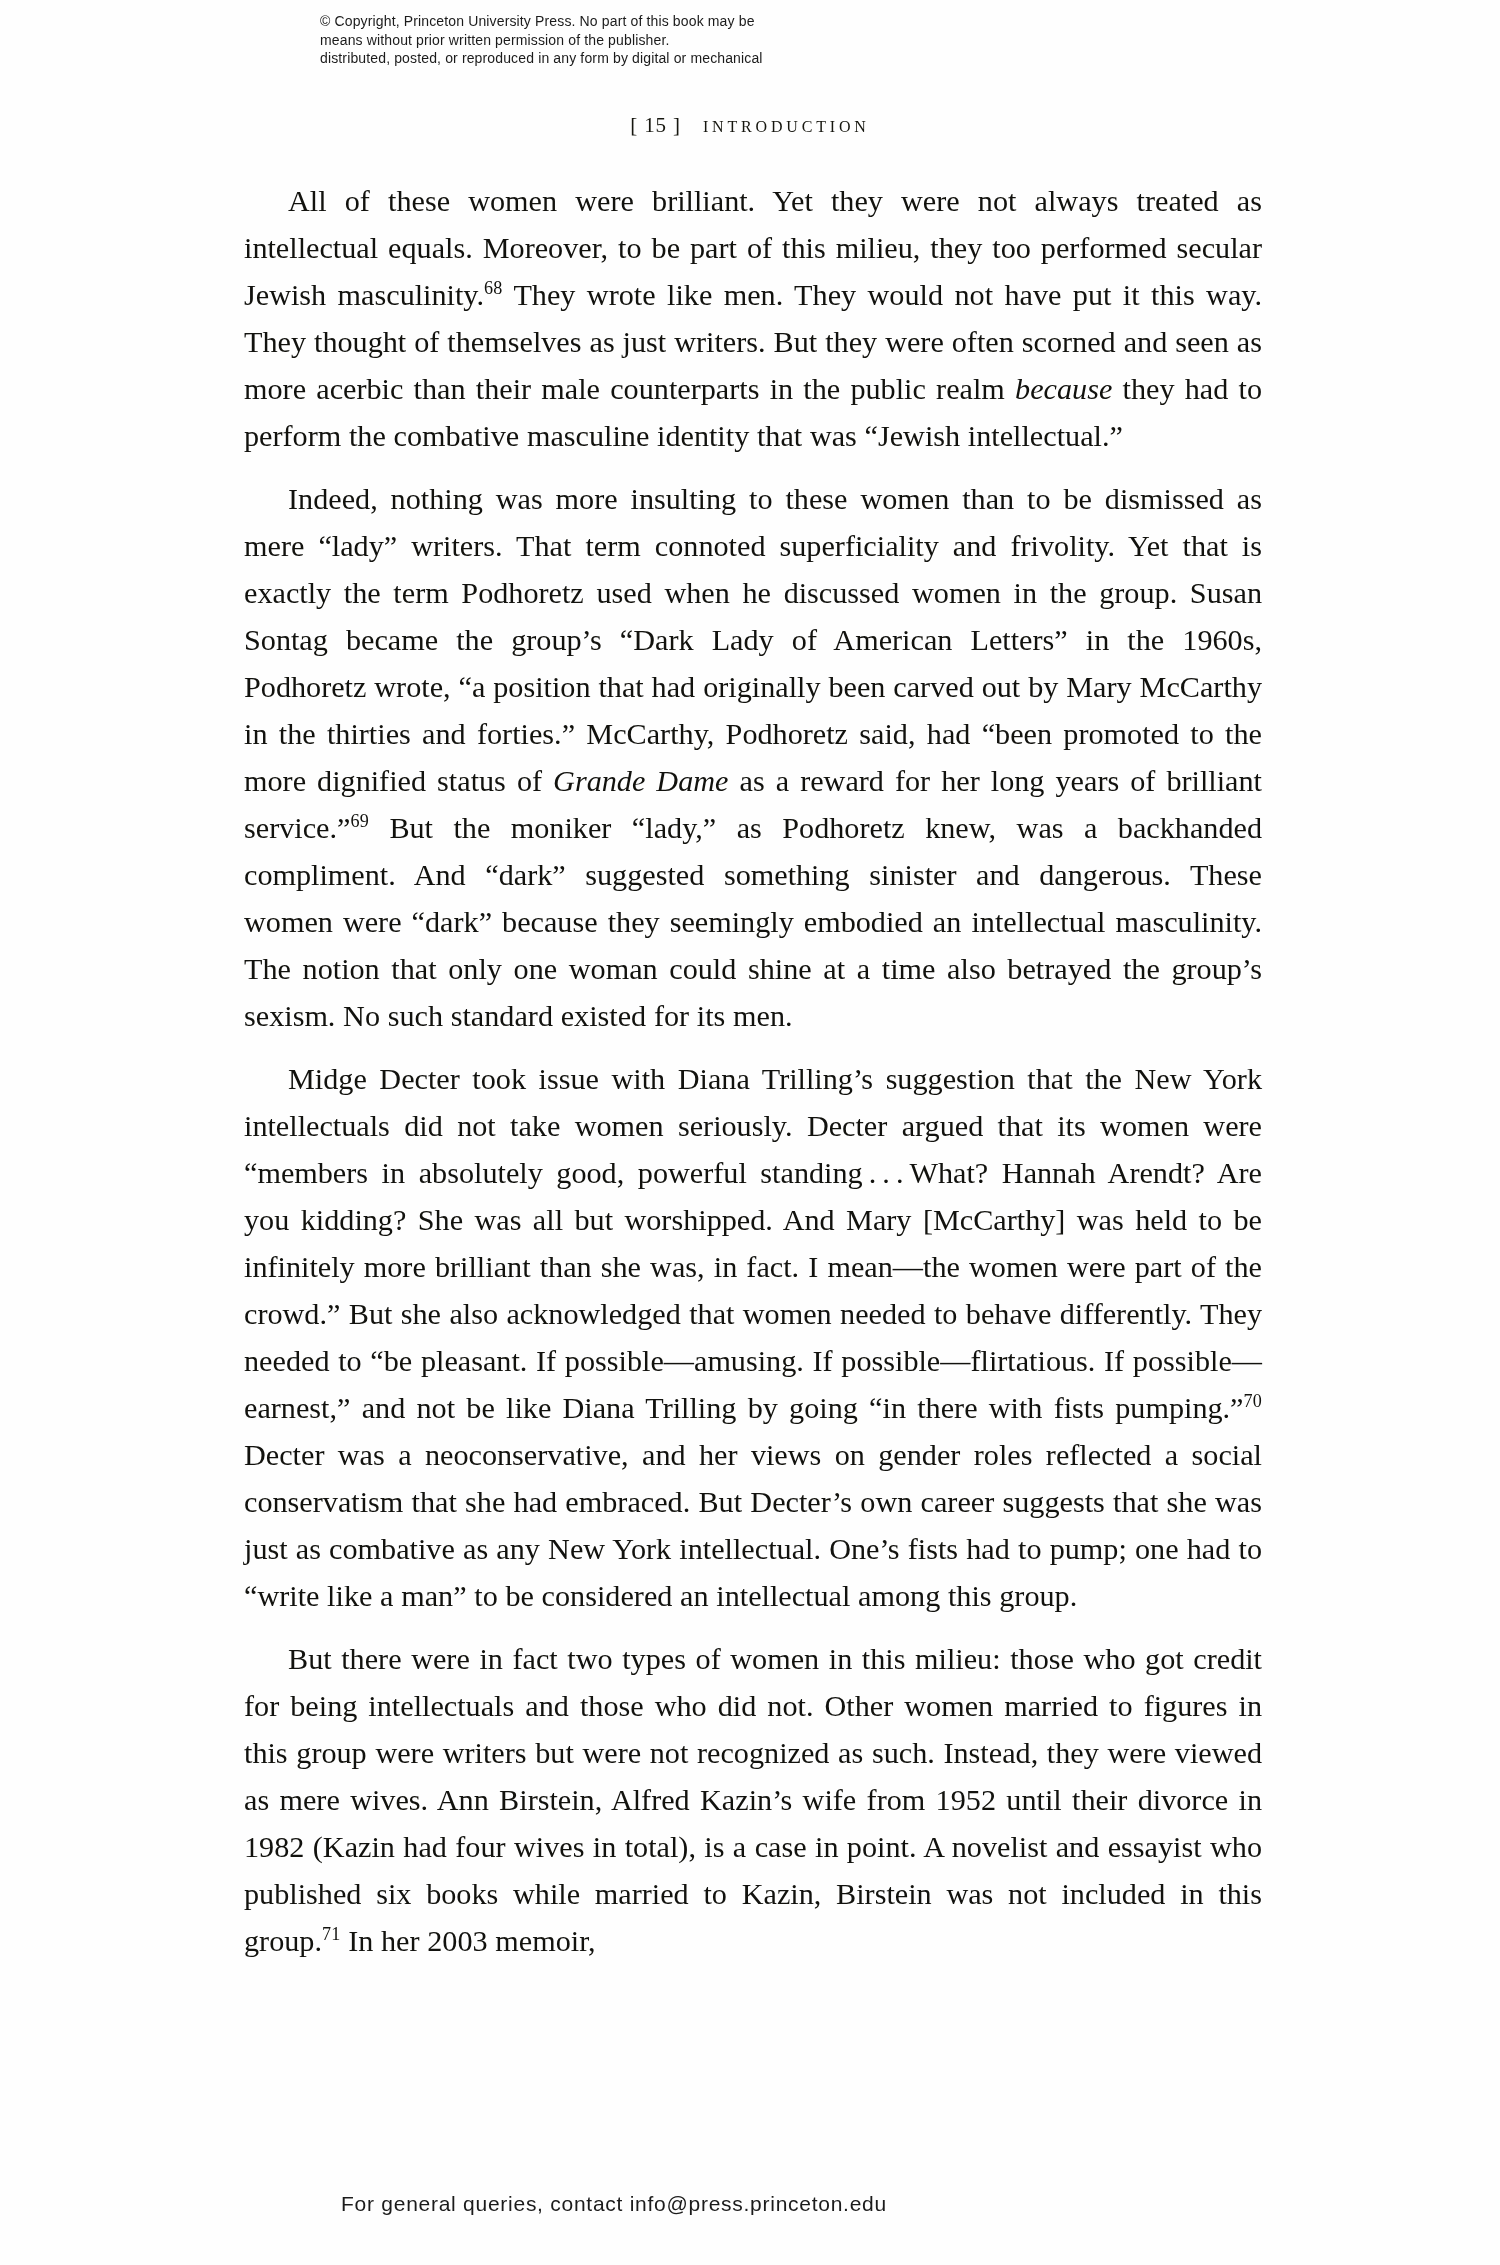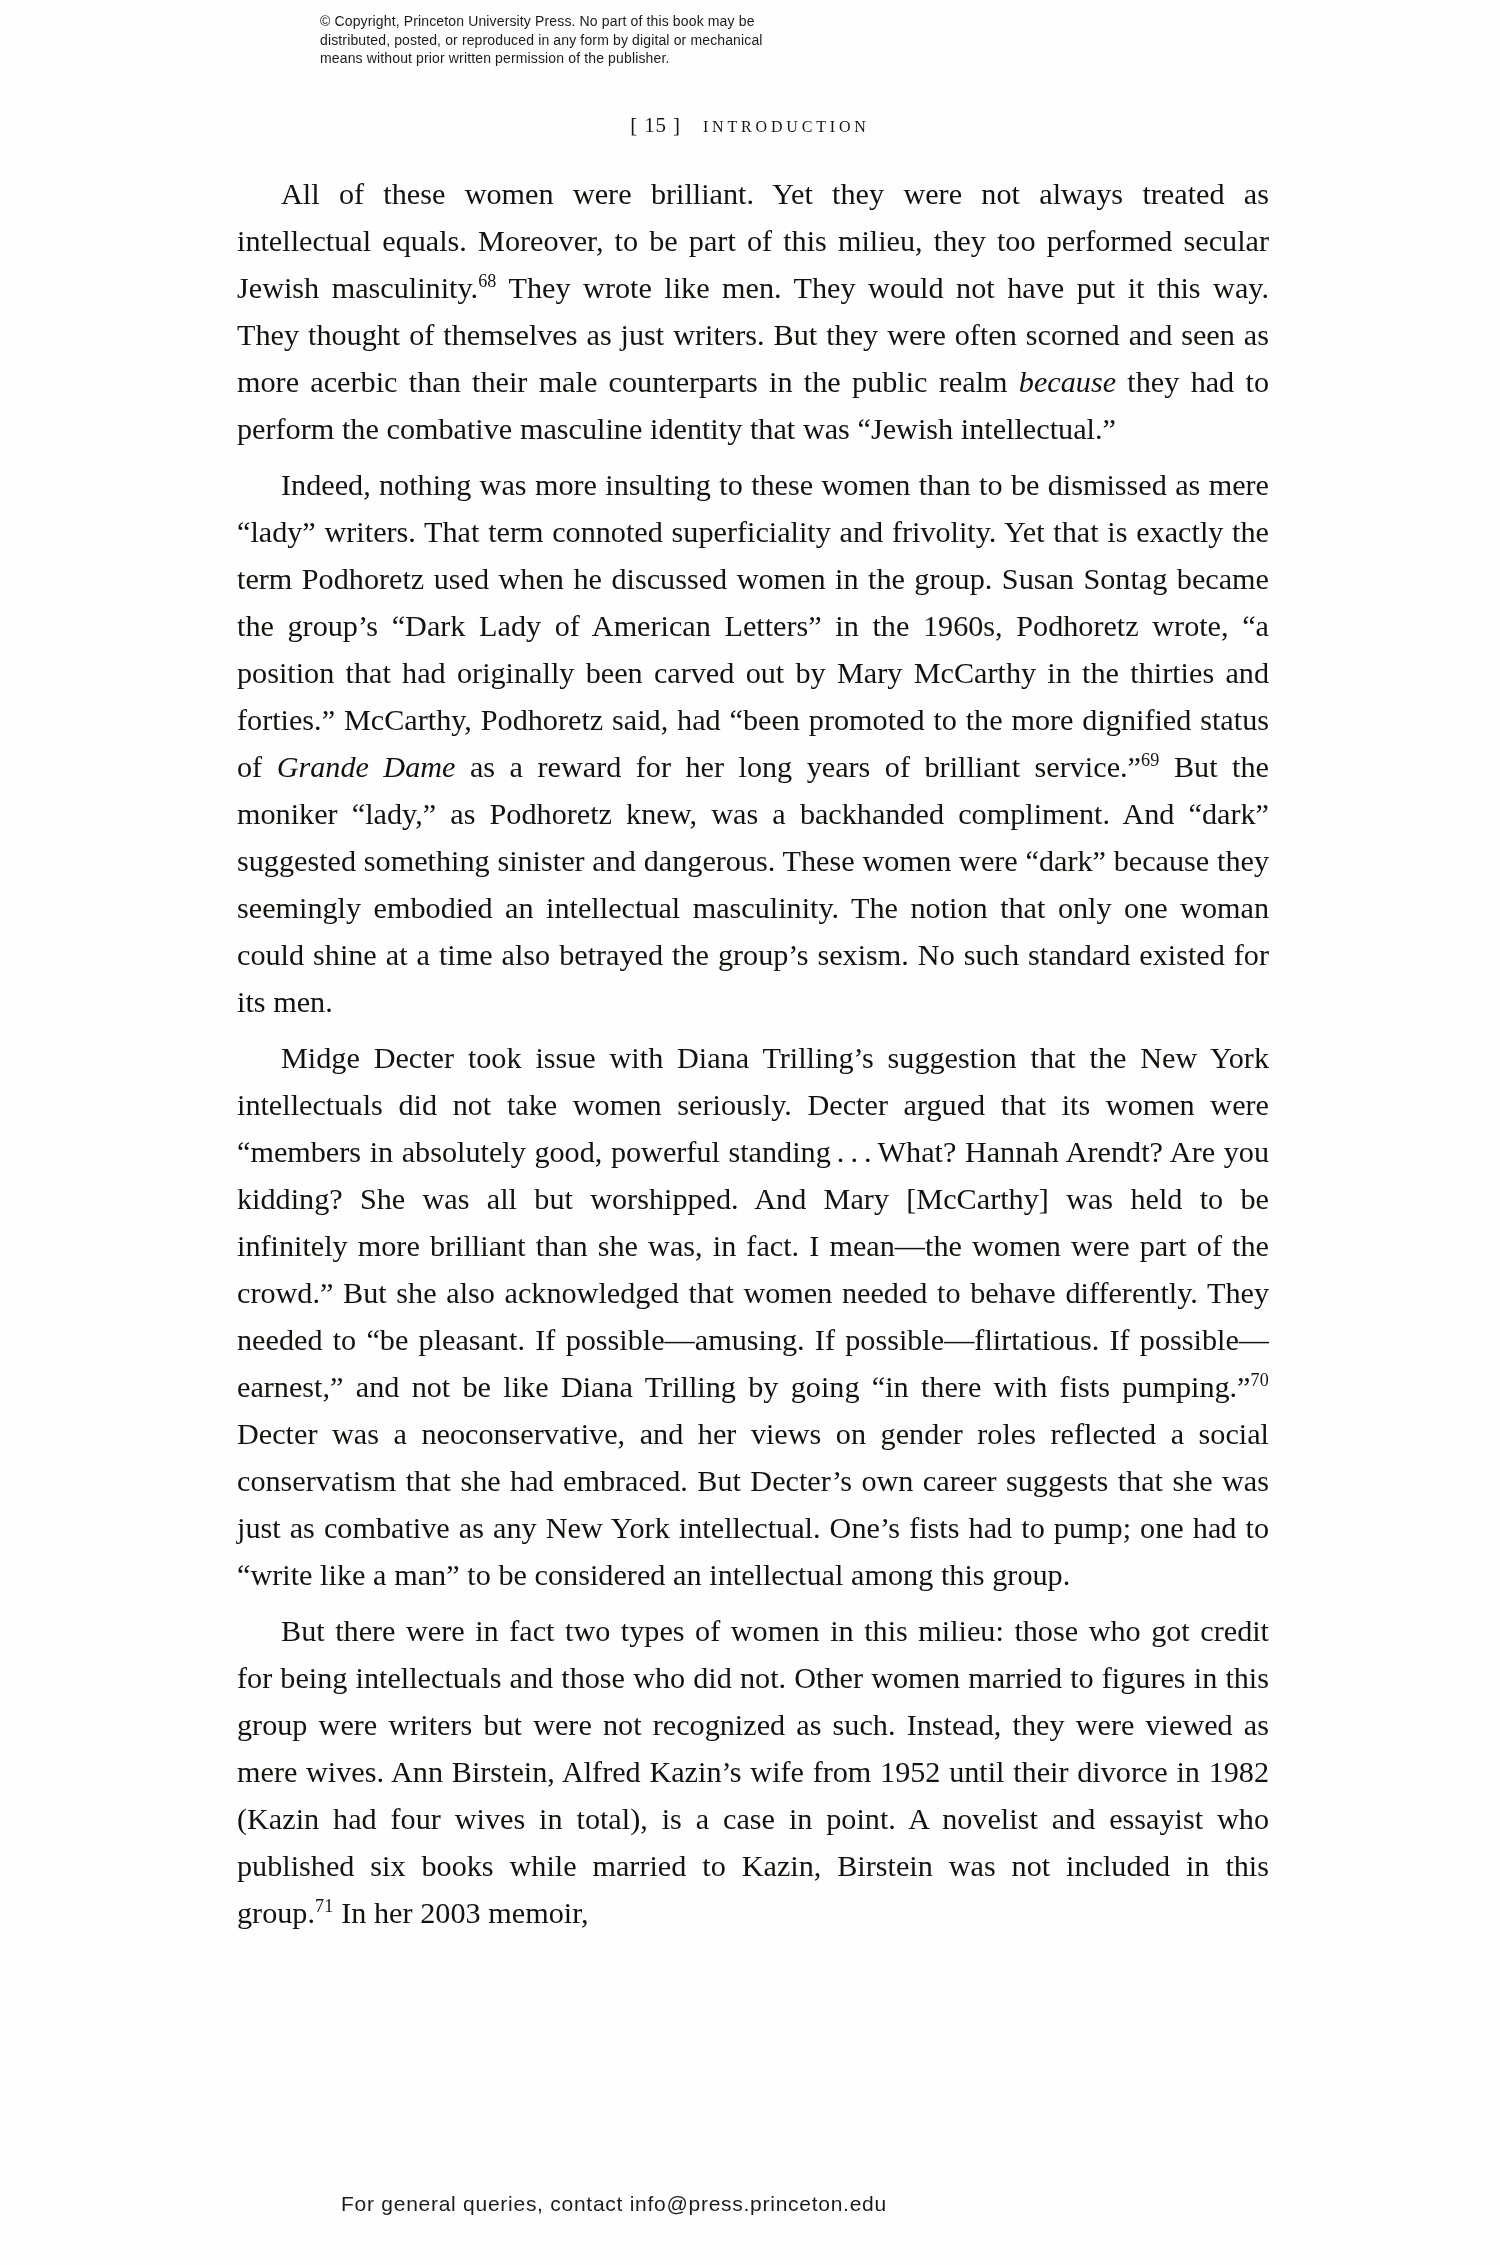--- a/index.html
+++ b/index.html
@@ -64,21 +64,21 @@
 
   
   .textblock {
     position: absolute;
     top: 162px;
     left: 228px;
     width: 1050px;
   }
 
   p.body-para {
-    margin: 9px;
+    margin: 16px;
     text-align: justify;
     text-justify: inter-word;
     font-size: 30.2px;
     line-height: 47px;
     text-indent: 44px;
     color: #12120e;
     hyphens: none;
     word-spacing: 0.005em;
   }
   p.body-para:first-child { text-indent: 44px; }
@@ -107,22 +107,22 @@
     color: #1b1b1b;
   }
 </style>
 </head>
 <body>
 
 <div class="page">
 
   <div class="copyright-notice">
     <span class="cline">© Copyright, Princeton University Press. No part of this book may be</span>
+    <span class="cline">means without prior written permission of the publisher.</span>
     <span class="cline">distributed, posted, or reproduced in any form by digital or mechanical</span>
-    <span class="cline">means without prior written permission of the publisher.</span>
   </div>
 
   <div class="running-head">
     <span class="folio">[ 15 ]</span><span class="chapter-title">Introduction</span>
   </div>
 
   <div class="textblock" id="textblock">
       <p class="body-para"><span>All of these women were brilliant. Yet they were not always treated as intellectual equals. Moreover, to be part of this milieu, they too performed secular Jewish masculinity.</span><sup class="footnote-ref">68</sup><span> They wrote like men. They would not have put it this way. They thought of themselves as just writers. But they were often scorned and seen as more acerbic than their male counterparts in the public realm </span><em>because</em><span> they had to perform the combative masculine identity that was “Jewish intellectual.”</span></p>
       <p class="body-para"><span>Indeed, nothing was more insulting to these women than to be dismissed as mere “lady” writers. That term connoted superficiality and frivolity. Yet that is exactly the term Podhoretz used when he discussed women in the group. Susan Sontag became the group’s “Dark Lady of American Letters” in the </span><span class="oldstyle">1960s</span><span>, Podhoretz wrote, “a position that had originally been carved out by Mary McCarthy in the thirties and forties.” McCarthy, Podhoretz said, had “been promoted to the more dignified status of </span><em>Grande Dame</em><span> as a reward for her long years of brilliant service.”</span><sup class="footnote-ref">69</sup><span> But the moniker “lady,” as Podhoretz knew, was a backhanded compliment. And “dark” suggested something sinister and dangerous. These women were “dark” because they seemingly embodied an intellectual masculinity. The notion that only one woman could shine at a time also betrayed the group’s sexism. No such standard existed for its men.</span></p>
       <p class="body-para"><span>Midge Decter took issue with Diana Trilling’s suggestion that the New York intellectuals did not take women seriously. Decter argued that its women were “members in absolutely good, powerful standing . . . What? Hannah Arendt? Are you kidding? She was all but worshipped. And Mary [McCarthy] was held to be infinitely more brilliant than she was, in fact. I mean—the women were part of the crowd.” But she also acknowledged that women needed to behave differently. They needed to “be pleasant. If possible—amusing. If possible—flirtatious. If possible—earnest,” and not be like Diana Trilling by going “in there with fists pumping.”</span><sup class="footnote-ref">70</sup><span> Decter was a neoconservative, and her views on gender roles reflected a social conservatism that she had embraced. But Decter’s own career suggests that she was just as combative as any New York intellectual. One’s fists had to pump; one had to “write like a man” to be considered an intellectual among this group.</span></p>

